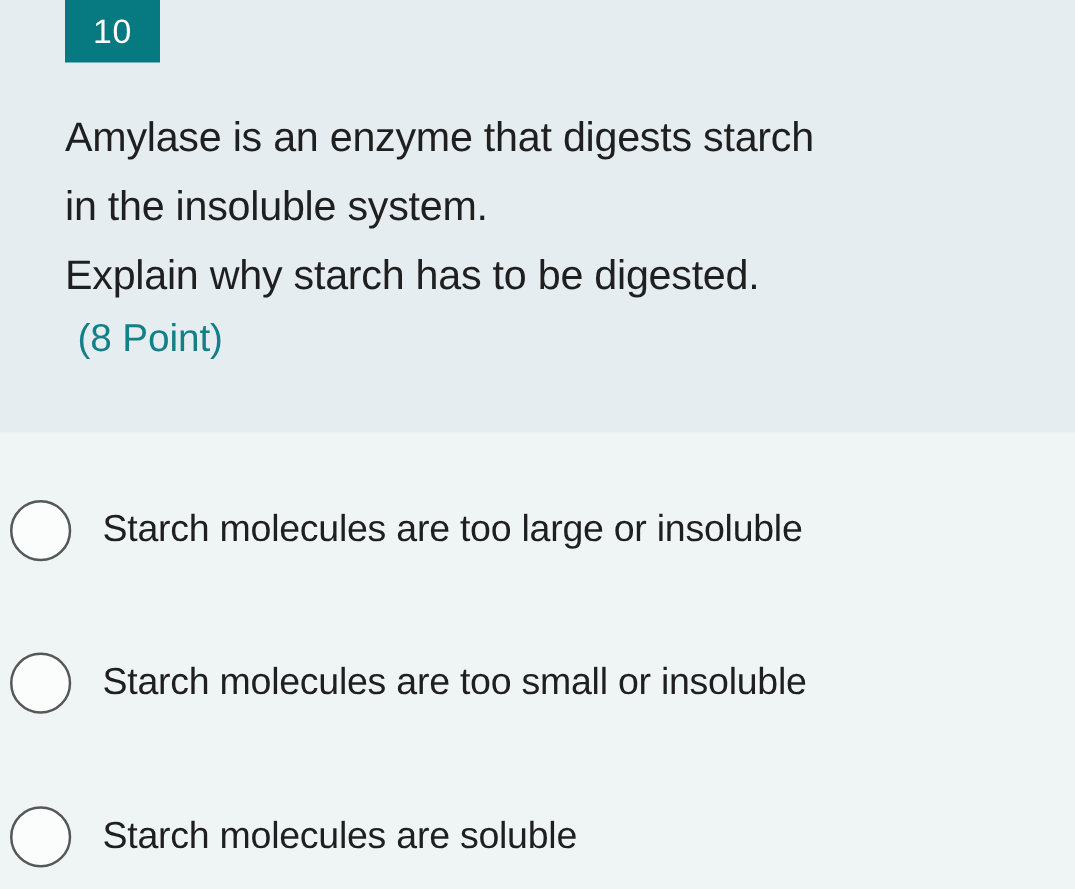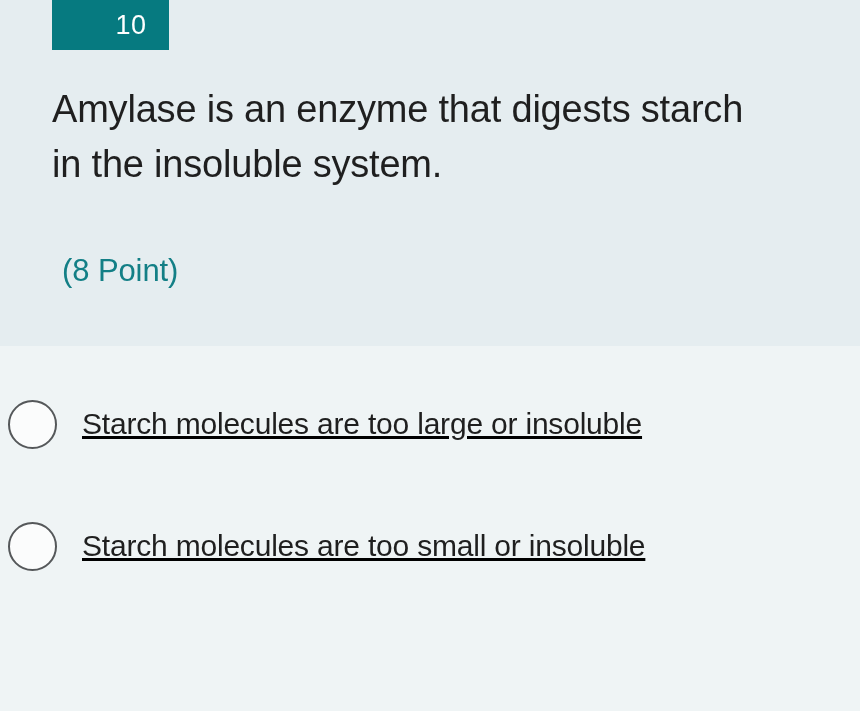--- a/index.html
+++ b/index.html
@@ -36,30 +36,29 @@
     left: 52px;
     top: 0;
     width: 76px;
     height: 50px;
     background: #067a80;
     color: #ffffff;
     font-size: 27px;
     line-height: 50px;
     text-align: center;
     letter-spacing: 0.5px;
-    padding-left: 41px;
   }
   .question-body {
     position: absolute;
     left: 52px;
     top: 82px;
     width: 795px;
   }
   .question-line {
-    font-size: 38px;
+    font-size: 33px;
     line-height: 55px;
     color: #1f1f1f;
     white-space: nowrap;
     letter-spacing: -0.2px;
   }
   .points-label {
     position: absolute;
     left: 62px;
     top: 250px;
     font-size: 31px;
@@ -79,21 +78,20 @@
     box-sizing: border-box;
   }
   .option-row {
     position: absolute;
     left: 0;
     width: 684px;
     height: 60px;
     display: flex;
     align-items: center;
     cursor: pointer;
-    text-decoration: underline;
   }
   .option-row.opt-0 { top: 48px; }
   .option-row.opt-1 { top: 170px; }
   .option-row.opt-2 { top: 293px; }
 
   .radio-circle {
     flex: 0 0 auto;
     margin-left: 8px;
     width: 45px;
     height: 45px;
@@ -116,34 +114,39 @@
 
 <div class="screen">
 
   <div class="question-panel">
 
     <div class="question-number-badge">10</div>
 
     <div class="question-body">
       <div class="question-line">Amylase is an enzyme that digests starch</div>
       <div class="question-line">in the insoluble system.</div>
+      <div class="question-line">Explain why starch has to be digested.</div>
     </div>
 
     <div class="points-label">(8 Point)</div>
 
   </div>
 
   <div class="options-area">
 
     <div class="option-row opt-0">
       <span class="radio-circle"></span>
       <span class="option-label">Starch molecules are too large or insoluble</span>
     </div>
 
     <div class="option-row opt-1">
       <span class="radio-circle"></span>
       <span class="option-label">Starch molecules are too small or insoluble</span>
     </div>
 
+    <div class="option-row opt-2">
+      <span class="radio-circle"></span>
+      <span class="option-label">Starch molecules are soluble</span>
+    </div>
 
   </div>
 
 </div>
 
 </body></html>

